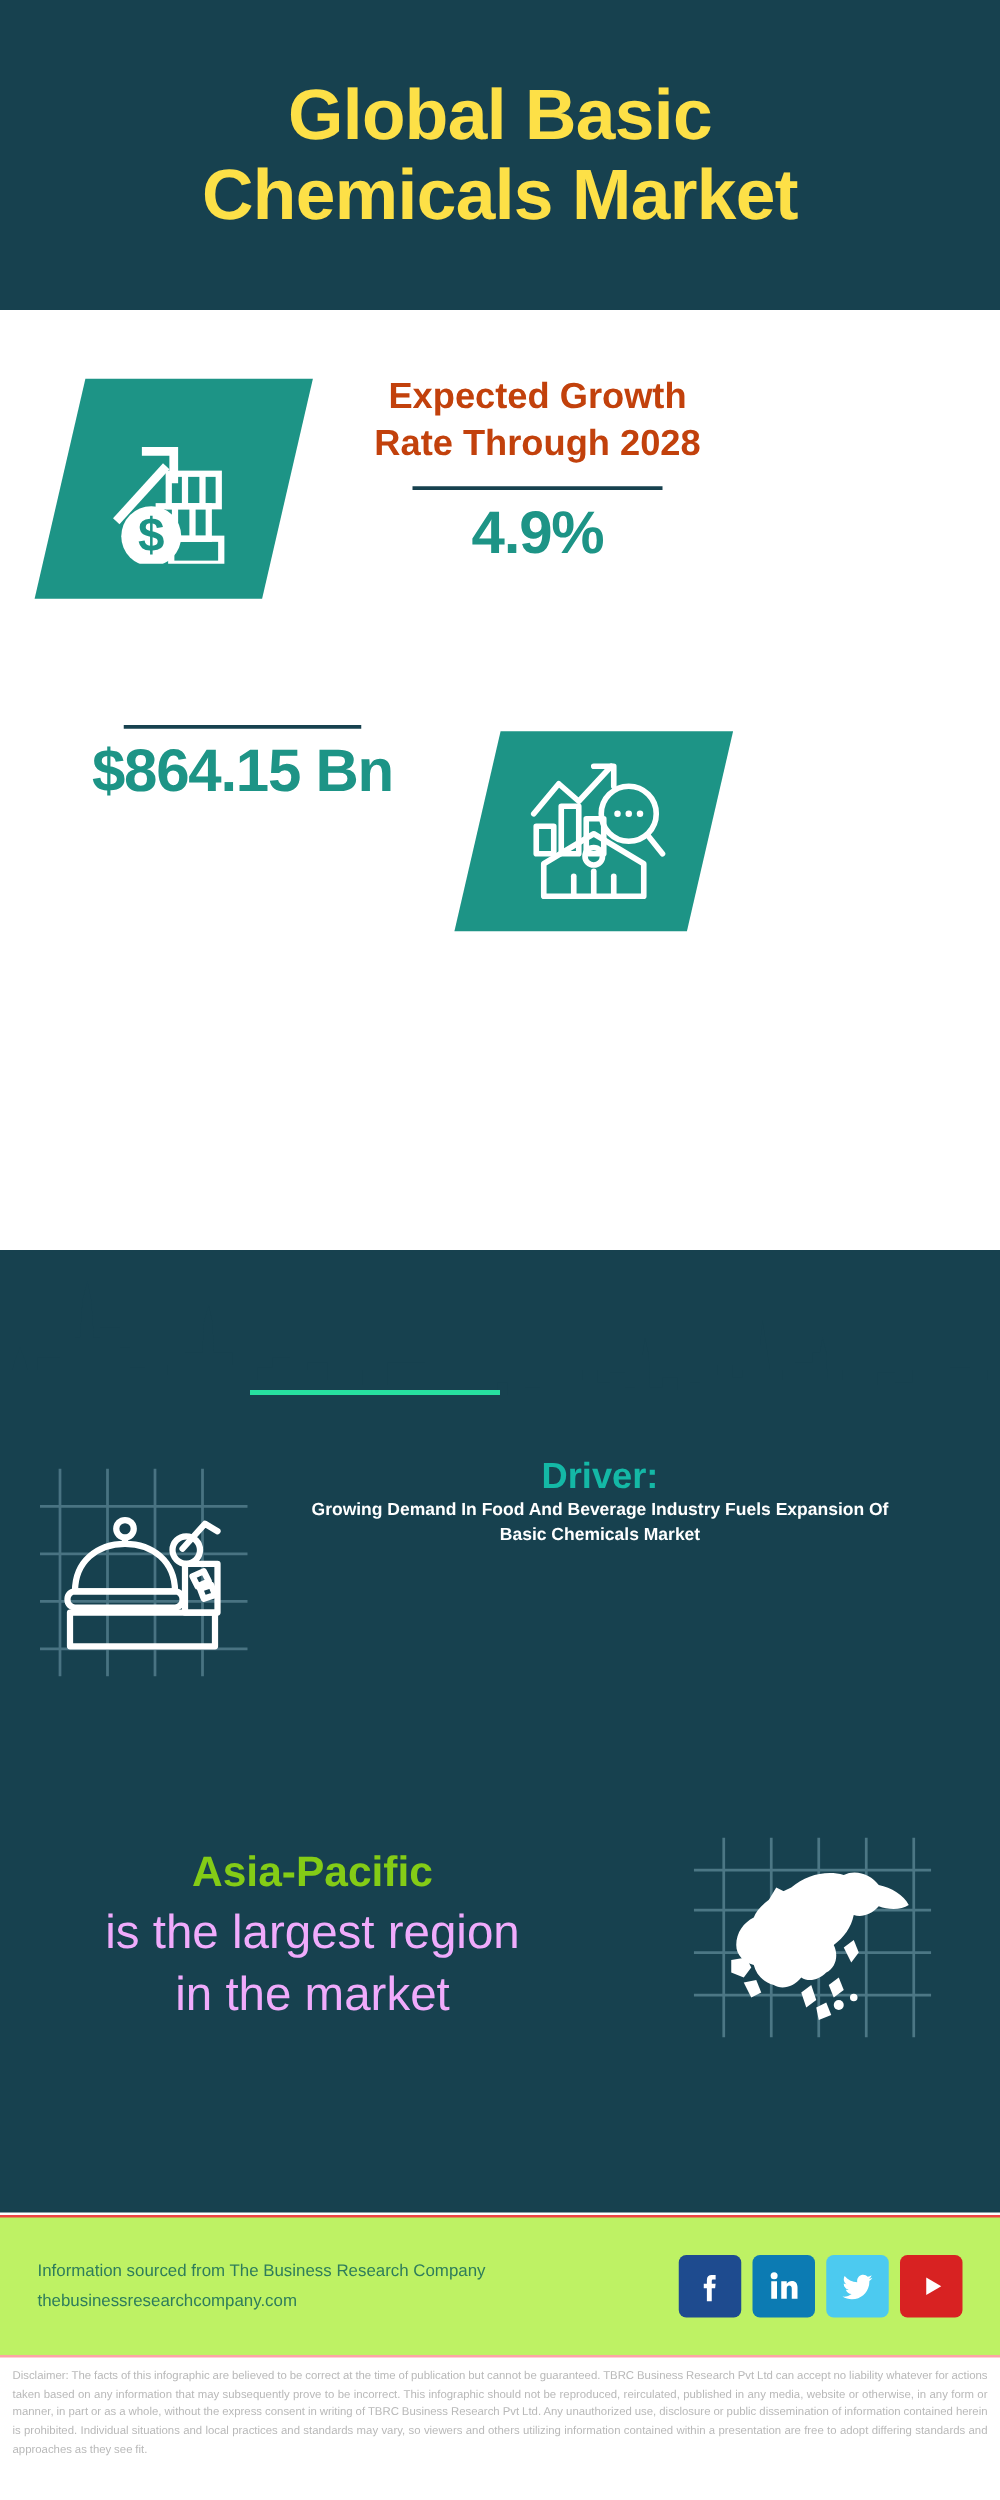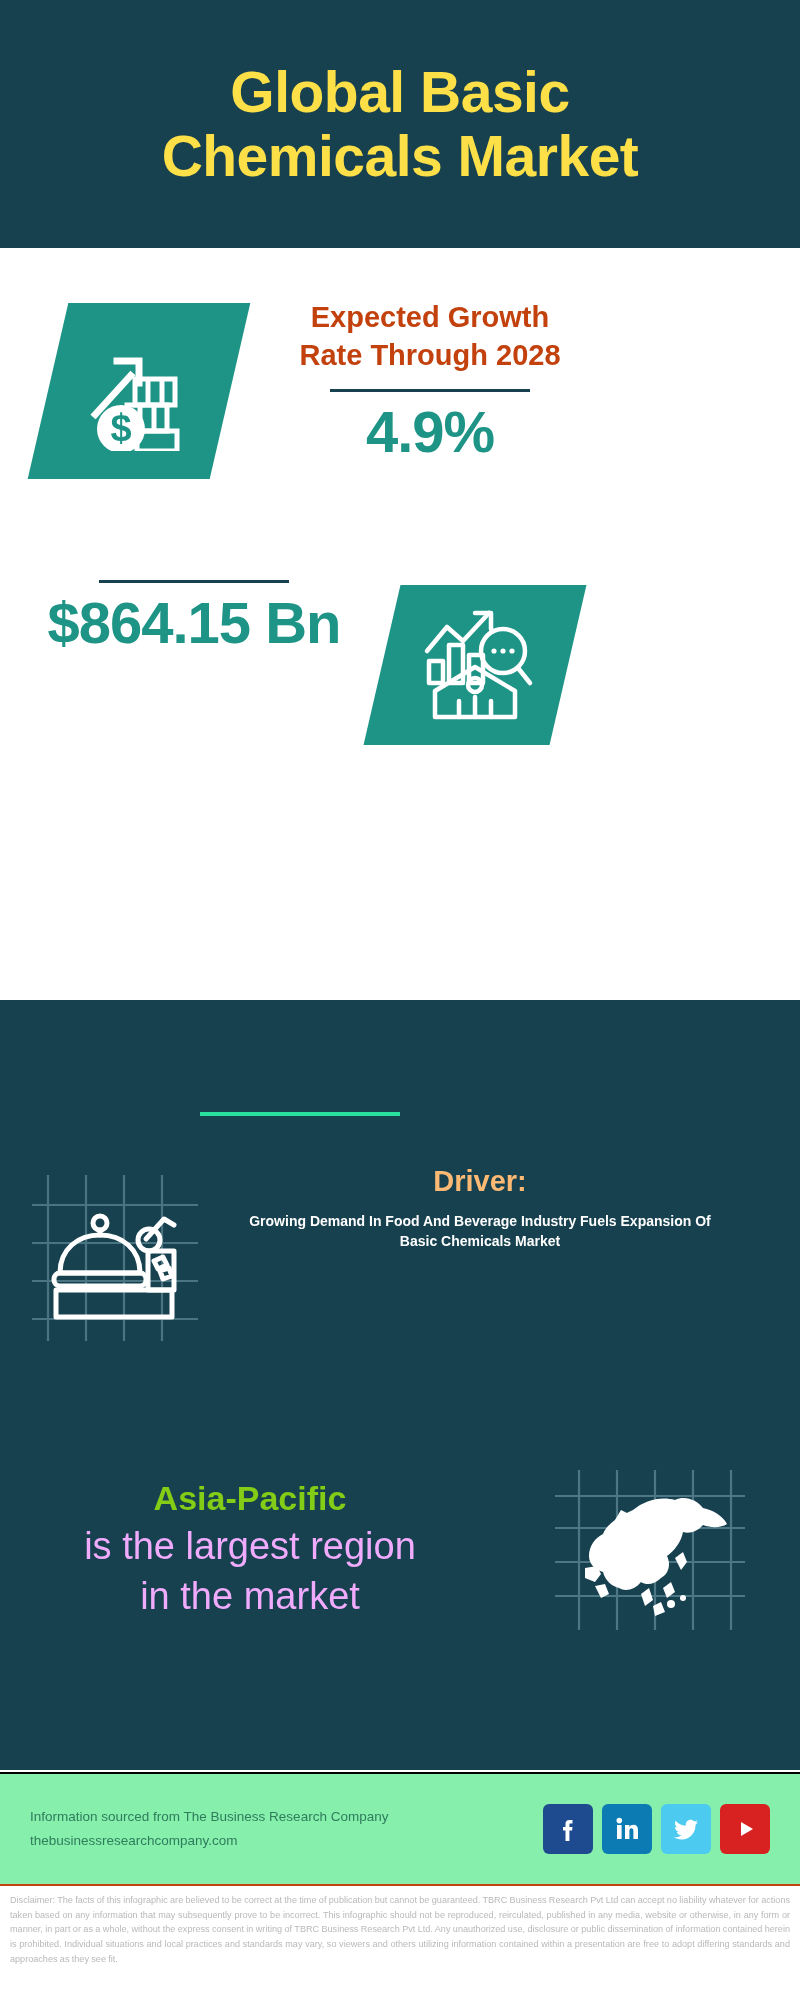--- a/index.html
+++ b/index.html
@@ -64,21 +64,21 @@
     line-height:1.32;
   }
   .stat-rule {
     height:3px;
     background:#17414f;
     margin:14px auto 10px;
     width:200px;
   }
   .stat-value {
     color:#1d9486;
-    font-size:58px;
+    font-size:48px;
     font-weight:bold;
     line-height:1.05;
     letter-spacing:-1px;
   }
 
   .growth-stat { left:260px; top:50px; width:340px; }
   .size-stat   { left:18px;  top:318px; width:352px; }
 
   
   .dark {
@@ -105,24 +105,23 @@
     align-items:flex-start;
   }
   .icon-cell {
     width:230px;
     display:flex;
     justify-content:center;
     padding-top:8px;
   }
   .driver-text { width:520px; text-align:center; padding-right:20px; }
   .driver-label {
-    color:#fdba74;
+    color:#14b8a6;
     font-size:29px;
     font-weight:bold;
-    margin-bottom:14px;
   }
   .driver-body {
     color:#ffffff;
     font-size:14px;
     font-weight:bold;
     line-height:1.4;
   }
 
   .divider {
     position:absolute;
@@ -152,22 +151,22 @@
     font-size:38px;
     line-height:1.3;
   }
   .map-cell { width:300px; display:flex; justify-content:center; }
 
   
   .footer {
     position:absolute;
     left:0; top:1772px;
     width:800px; height:112px;
-    background:#86efac;
-    border-top:2px solid #000000;
+    background:#bef264;
+    border-top:2px solid #ef4444;
     display:flex;
     align-items:center;
     padding:0 30px;
   }
   .footer-text { flex:1; }
   .footer-line {
     color:#2e7d5b;
     font-size:13.5px;
     line-height:1.75;
   }
@@ -183,21 +182,21 @@
   .s-li { background:#0c7bb3; }
   .s-tw { background:#4ccaf0; }
   .s-yt { background:#d82222; }
 
   
   .disclaimer {
     position:absolute;
     left:0; top:1884px;
     width:800px; height:116px;
     background:#ffffff;
-    border-top:2px solid #c2410c;
+    border-top:2px solid #fca5a5;
     padding:7px 10px 0 10px;
   }
   .disclaimer p {
     color:#b9b9b9;
     font-size:9.1px;
     line-height:1.62;
     text-align:justify;
     word-spacing:-0.2px;
   }
 </style>

